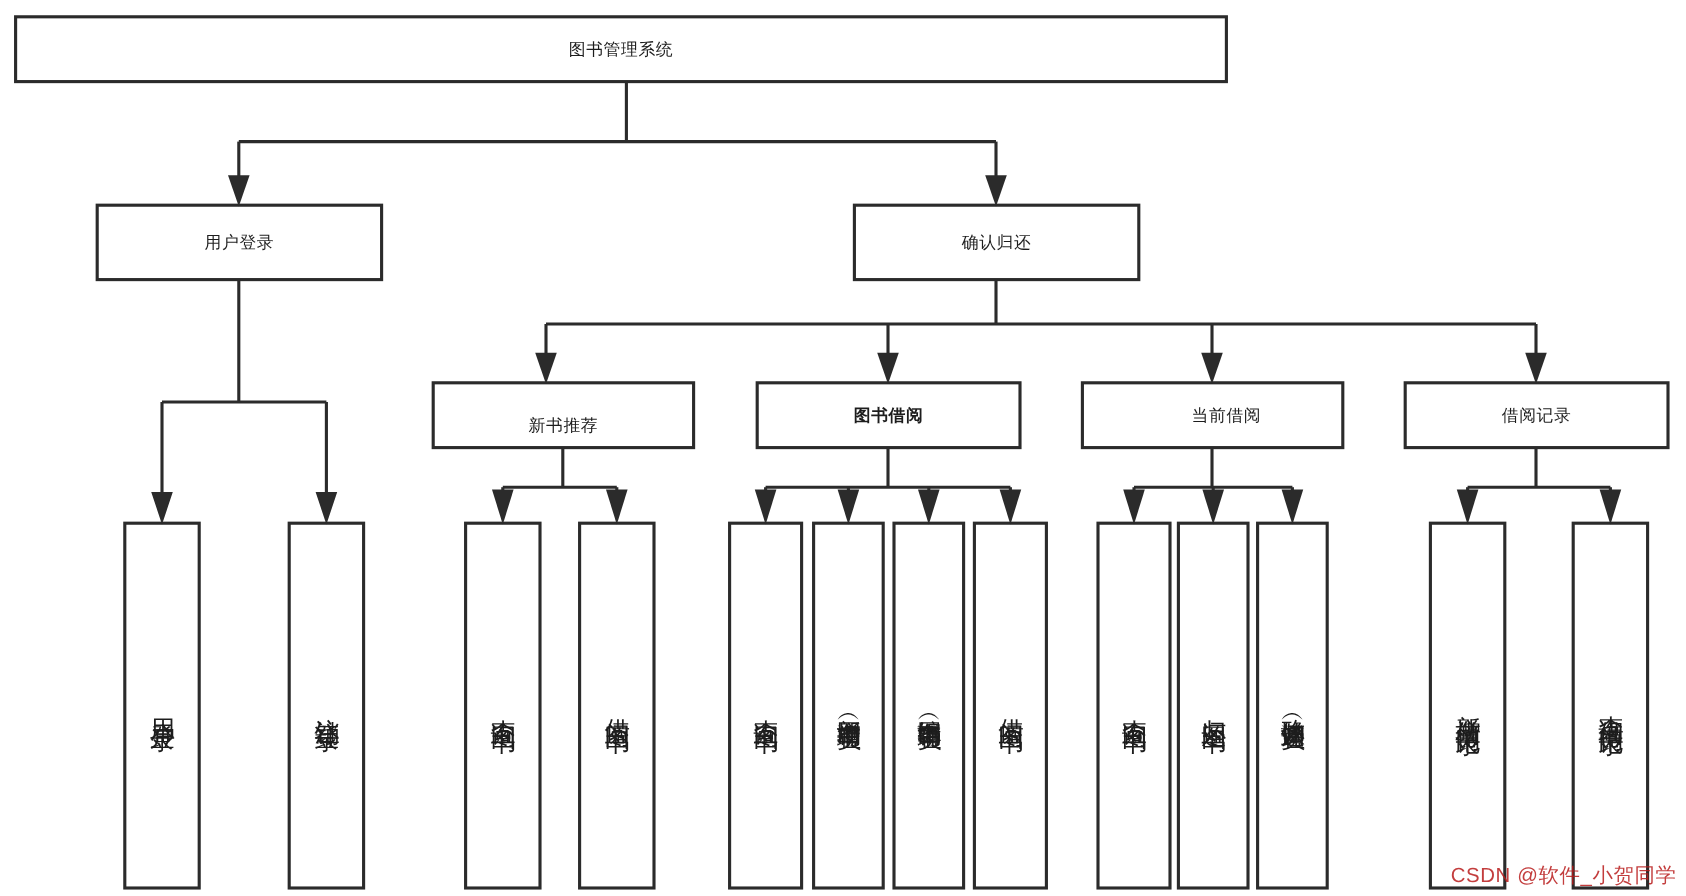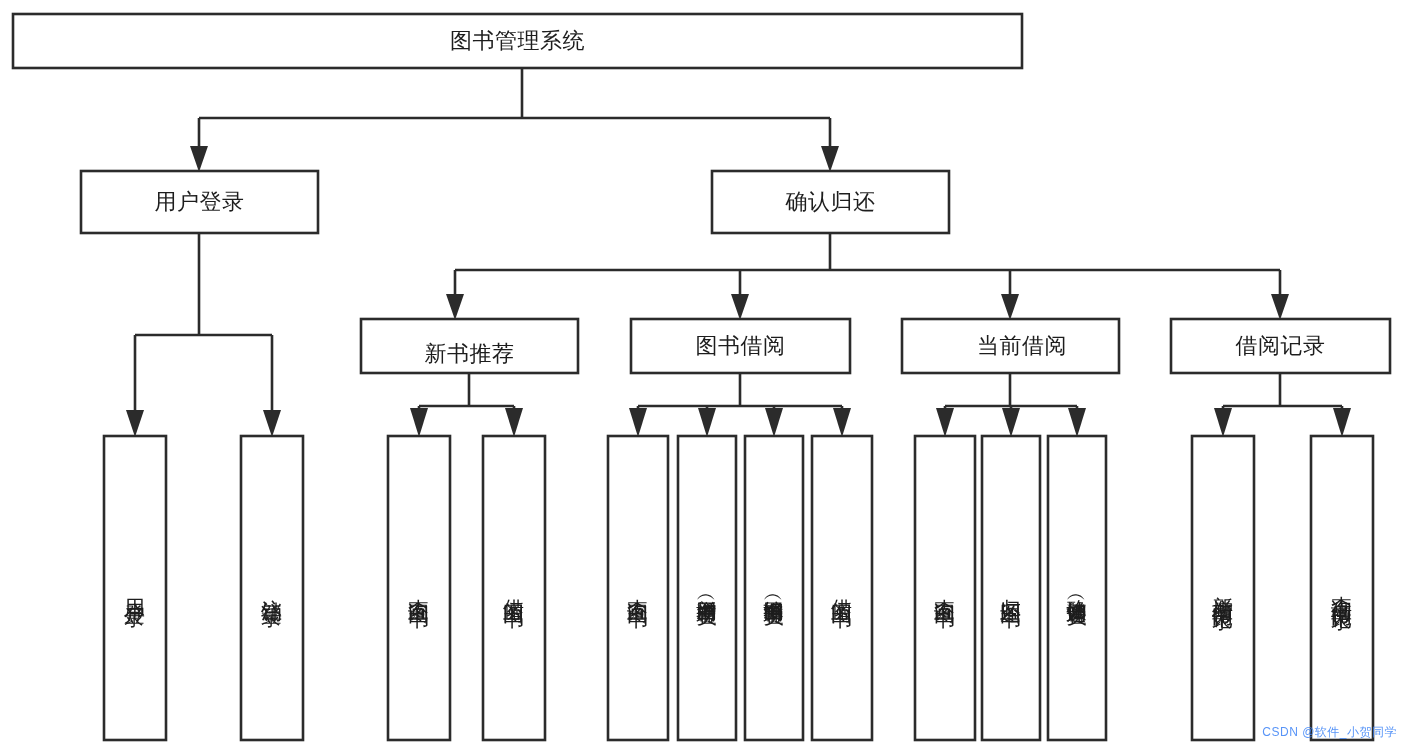--- a/index.html
+++ b/index.html
@@ -40,21 +40,21 @@
   .arrow-head {
     fill: #2b2b2b;
     stroke: none;
   }
   .node-label-h {
     position: absolute;
     display: flex;
     align-items: center;
     justify-content: center;
     color: #1d1d1d;
-    font-size: 22px;
+    font-size: 14px;
     line-height: 1.2;
     letter-spacing: 0.5px;
     white-space: nowrap;
     pointer-events: none;
   }
   .node-label-v {
     position: absolute;
     display: flex;
     align-items: center;
     justify-content: center;
@@ -68,22 +68,22 @@
     pointer-events: none;
   }
   .node-label-v.tight {
     letter-spacing: 1px;
     font-size: 20px;
   }
   .watermark {
     position: absolute;
     right: 8px;
     bottom: 6px;
-    font-size: 12px;
-    color: #3b82f6;
+    font-size: 17px;
+    color: #b91c1c;
     opacity: 0.85;
     white-space: nowrap;
     letter-spacing: 0.5px;
   }
 </style>
 </head>
 <body>
 
 <div id="diagram-root">
 
@@ -190,21 +190,21 @@
       <polygon class="arrow-head" points="1333,408 1351,408 1342,437"></polygon>
     </g>
   </svg>
 
   <div class="node-label-h" style="left:13px; top:14px; width:1009px; height:54px;">图书管理系统</div>
 
   <div class="node-label-h" style="left:81px; top:171px; width:237px; height:62px;">用户登录</div>
   <div class="node-label-h" style="left:712px; top:171px; width:237px; height:62px;">确认归还</div>
 
   <div class="node-label-h" style="left:361px; top:319px; width:217px; height:70px;">新书推荐</div>
-  <div class="node-label-h" style="left:631px; top:319px; width:219px; height:54px;">图书借阅</div>
+  <div class="node-label-h" style="left:631px; top:319px; width:219px; height:54px;font-weight:bold;">图书借阅</div>
   <div class="node-label-h" style="left:902px; top:319px; width:240px; height:54px;">当前借阅</div>
   <div class="node-label-h" style="left:1171px; top:319px; width:219px; height:54px;">借阅记录</div>
 
   <div class="node-label-v" style="left:104px; top:436px; width:62px; height:304px;">用户登录</div>
   <div class="node-label-v" style="left:241px; top:436px; width:62px; height:304px;">注销登录</div>
 
   <div class="node-label-v" style="left:388px; top:436px; width:62px; height:304px;">查询图书</div>
   <div class="node-label-v" style="left:483px; top:436px; width:62px; height:304px;">借阅图书</div>
 
   <div class="node-label-v" style="left:608px; top:436px; width:60px; height:304px;">查询图书</div>

